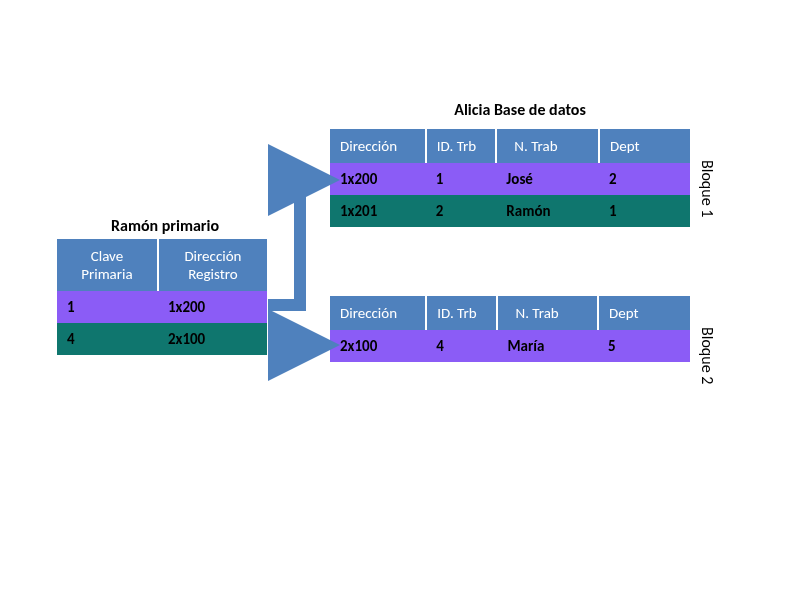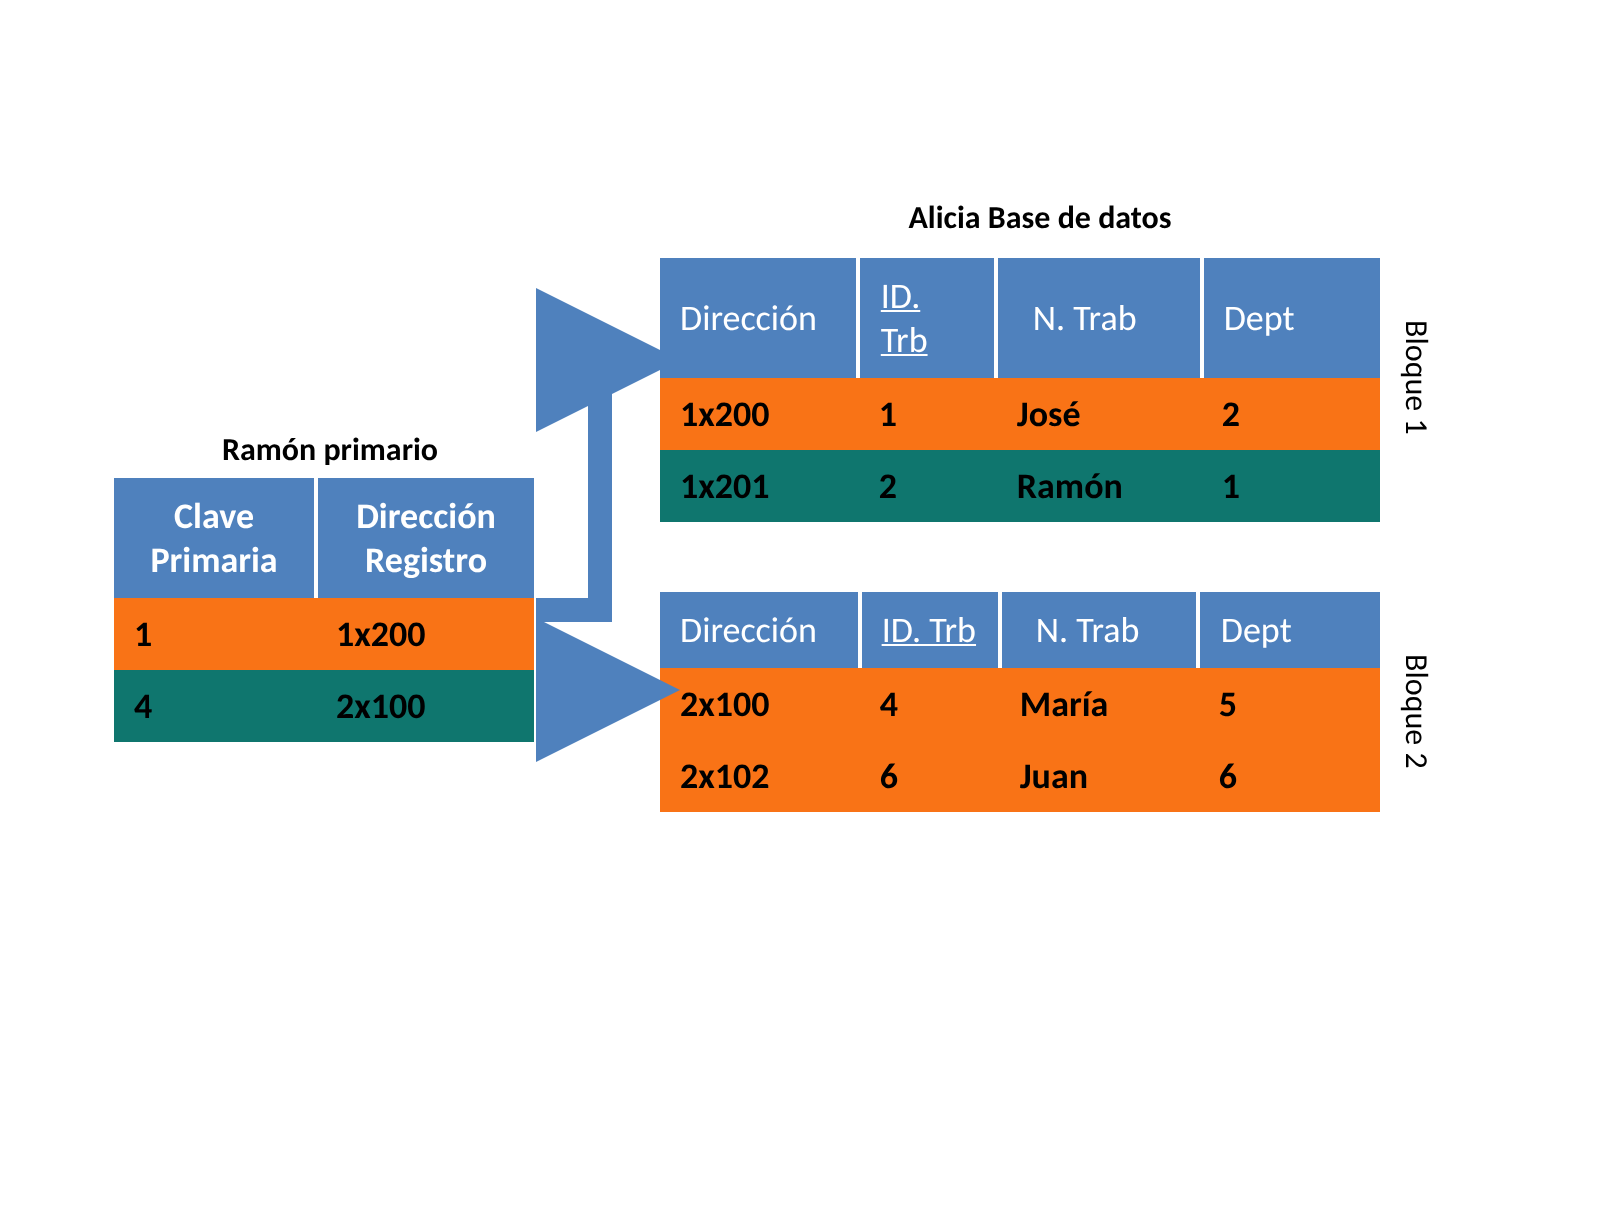--- a/index.html
+++ b/index.html
@@ -15,45 +15,45 @@
   .title {
     position: absolute;
     font-weight: bold;
     font-size: 16px;
     color: #000;
     text-align: center;
   }
   table {
     border-collapse: collapse;
     position: absolute;
-    font-size: 18px;
+    font-size: 15px;
   }
   th {
     background: #4f81bd;
     color: #ffffff;
     font-weight: normal;
     padding: 8px 10px;
     text-align: left;
     border-right: 2px solid #fff;
   }
   th:last-child { border-right: none; }
   td {
     padding: 7px 10px;
     font-weight: bold;
     color: #000;
     text-align: left;
   }
-  tr.odd td  { background: #f97316; }
+  tr.odd td  { background: #8b5cf6; }
   tr.even td { background: #0f766e; }
   .idx-table { left: 57px;  top: 239px; width: 210px; }
-  .idx-table th { text-align: center; font-weight: bold; }
+  .idx-table th { text-align: center; }
   .blk1-table { left: 330px; top: 129px; width: 360px; }
   .blk2-table { left: 330px; top: 296px; width: 360px; }
   .col-dir  { width: 88px; }
-  .col-id   { width: 70px; text-decoration: underline; }
+  .col-id   { width: 70px; }
   .col-name { width: 102px; padding-left: 17px; }
   .col-dept { width: 100px; }
   .block-label {
     position: absolute;
     writing-mode: vertical-rl;
     font-size: 16px;
     color: #000;
   }
   svg.arrows {
     position: absolute;
@@ -115,26 +115,20 @@
     <th class="col-id">ID. Trb</th>
     <th class="col-name">N. Trab</th>
     <th class="col-dept">Dept</th>
   </tr>
   <tr class="odd">
     <td>2x100</td>
     <td>4</td>
     <td>María</td>
     <td>5</td>
   </tr>
-  <tr class="odd">
-    <td>2x102</td>
-    <td>6</td>
-    <td>Juan</td>
-    <td>6</td>
-  </tr>
 </tbody>
   </table>
 
 <div class="block-label" style="left:698px; top:160px;">Bloque 1</div>
 <div class="block-label" style="left:698px; top:327px;">Bloque 2</div>
 
 <svg class="arrows">
   <defs>
     <marker id="arrowhead" markerWidth="6" markerHeight="6" refX="5" refY="3" orient="auto">
       <path d="M0,0 L6,3 L0,6 Z" fill="#4f81bd"></path>

